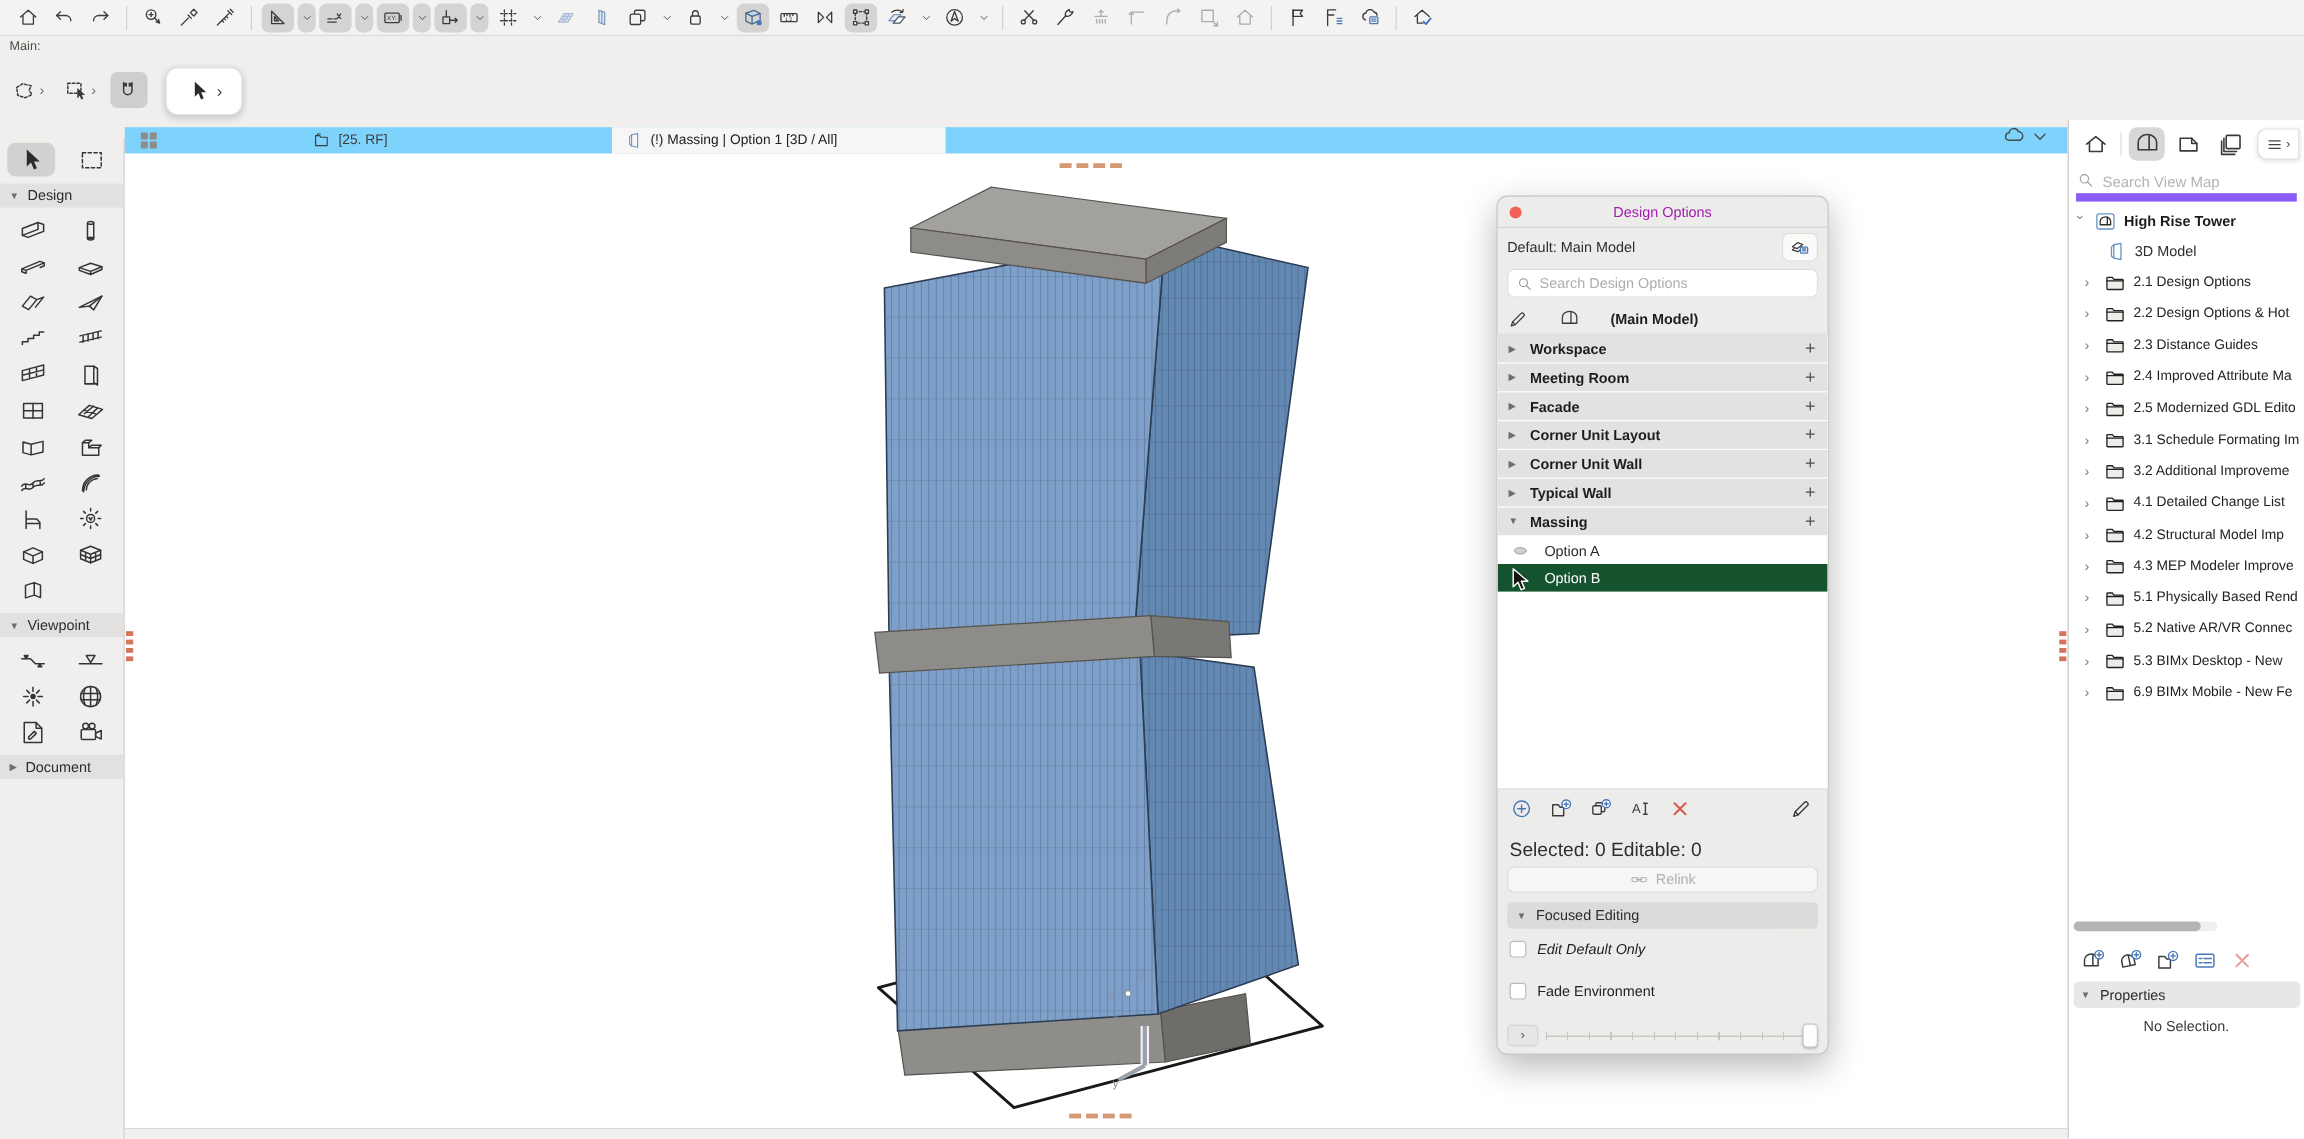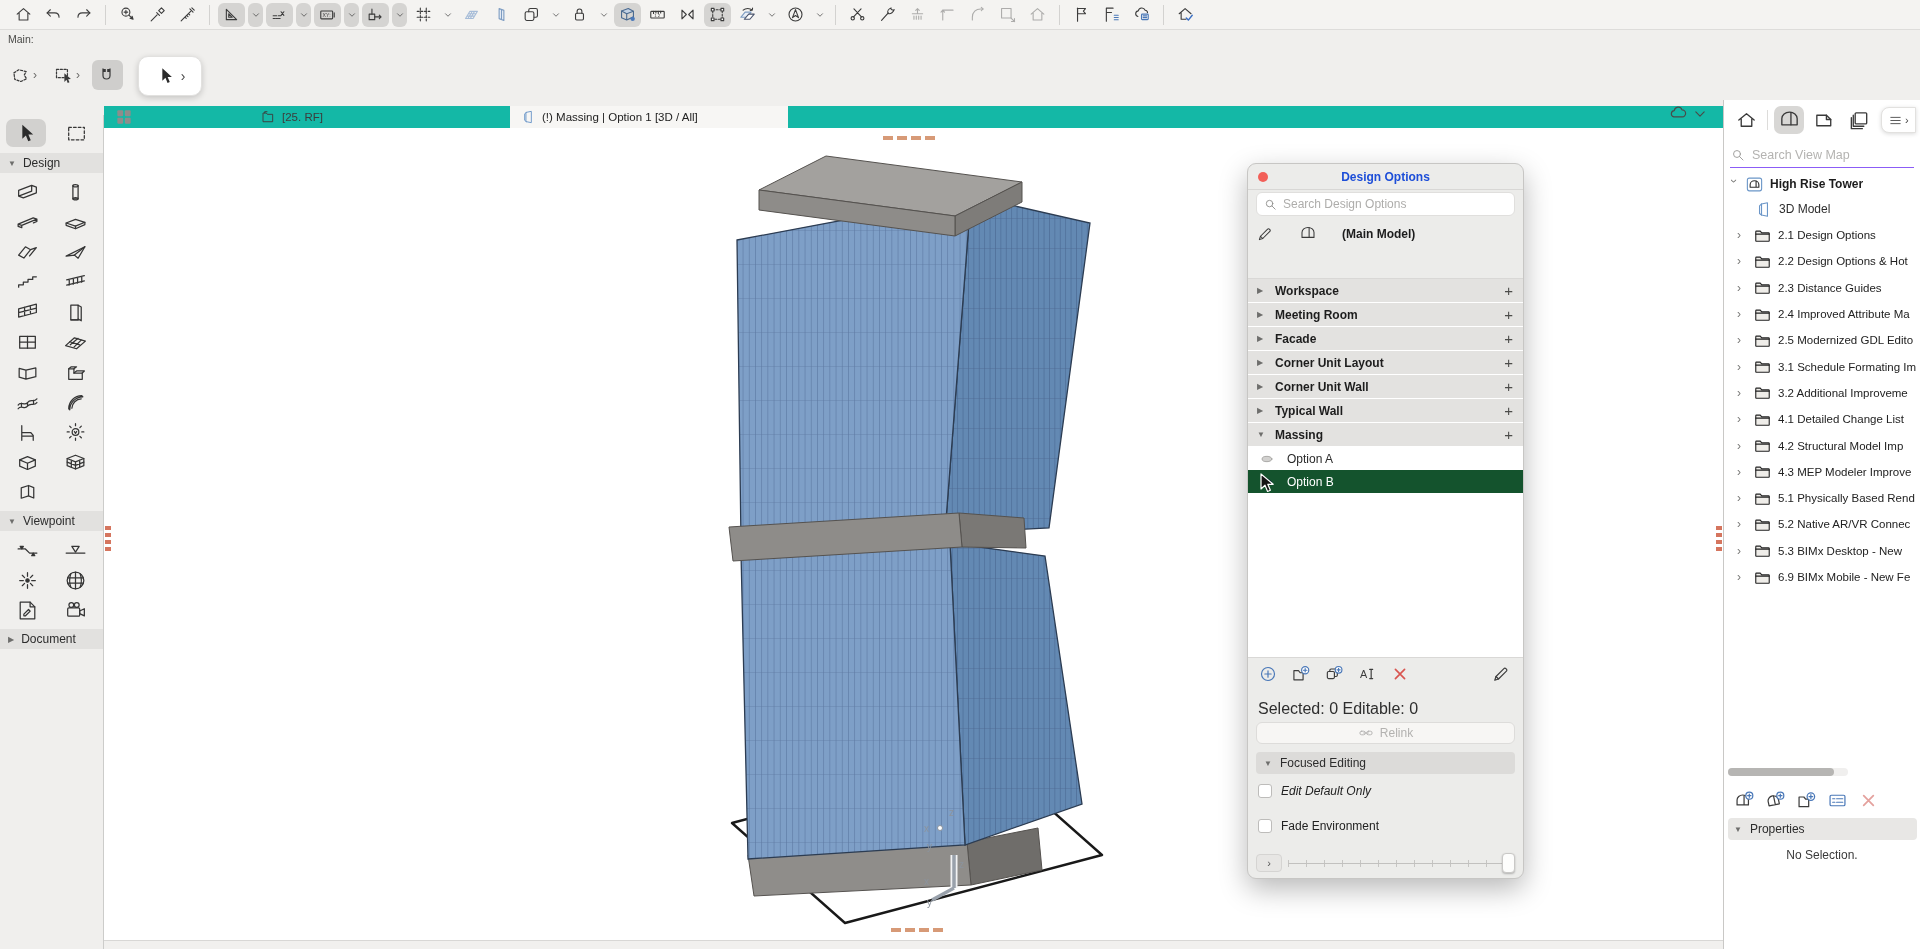--- a/index.html
+++ b/index.html
@@ -25,21 +25,21 @@
   .quickbar{ position:absolute; left:6px; top:58px; height:34px; display:flex; align-items:center; gap:8px; }
   .qb-btn{ height:30px; display:flex; align-items:center; padding:0 4px; border-radius:6px; color:#3a3a3a; }
   .qb-btn.active{ background:#cfcecc; }
   .qb-btn [data-icon]{ width:21px; height:21px; }
   .qb-chev{ font-size:12px; color:#6c6c6a; margin-left:2px; }
   .tool-pill{ position:absolute; left:138px; top:56px; width:64px; height:40px; background:#fff; border:1px solid #e2e1df; border-radius:10px; box-shadow:0 2px 6px rgba(0,0,0,.18); display:flex; align-items:center; justify-content:center; gap:4px; z-index:5; }
   .tool-pill [data-icon]{ width:22px; height:22px; }
   .pill-chev{ font-size:14px; color:#444; }
 
   
-  .tabbar{ position:absolute; left:104px; top:106px; width:1619px; height:22px; background:#14b8a6; display:flex; align-items:stretch; }
+  .tabbar{ position:absolute; left:104px; top:106px; width:1619px; height:22px; background:#7dd3fc; display:flex; align-items:stretch; }
   .tab-grid-btn{ width:20px; height:20px; margin:1px 0 0 10px; }
   .tab{ display:flex; align-items:center; gap:6px; padding:0 10px; font-size:11.5px; color:#3c3c3c; overflow:hidden; white-space:nowrap; }
   .tab [data-icon]{ width:16px; height:16px; }
   .tab.t1{ margin-left:116px; width:210px; }
   .tab.t2{ margin-left:50px; width:278px; }
   .tab.active{ background:#f7f6f4; color:#222; }
   .cloud-menu{ position:absolute; left:1668px; top:104px; display:flex; align-items:center; gap:2px; color:#4a4a48; }
   .cloud-menu [data-icon]{ width:20px; height:20px; }
 
   
@@ -61,21 +61,21 @@
   .marker i{ display:block; background:#d79a77; }
   .marker.h i{ width:10px; height:4px; }
   .marker.v{ flex-direction:column; gap:3px; }
   .marker.v i{ width:6px; height:4px; background:#d5755e; }
   .axis-label{ font-size:10px; fill:#8b939d; font-family:"Liberation Sans",sans-serif; }
 
   .status-strip{ position:absolute; left:104px; top:940px; width:1619px; height:9px; background:#f1f0ee; border-top:1px solid #d8d7d5; }
 
   
   .palette{ position:absolute; left:1247px; top:163px; width:277px; height:716px; background:#ececea; border:1px solid #c7c6c4; border-radius:9px; box-shadow:0 10px 28px rgba(0,0,0,.28); z-index:20; font-size:12px; }
-  .pal-title{ position:relative; height:26px; display:flex; align-items:center; justify-content:center; border-bottom:1px solid #d8d7d5; font-weight:bold; font-size:12px; color:#1d4ed8; }
+  .pal-title{ position:relative; height:26px; display:flex; align-items:center; justify-content:center; border-bottom:1px solid #d8d7d5; font-weight:normal; font-size:12px; color:#a21caf; }
   .pal-close{ position:absolute; left:10px; top:8px; width:10px; height:10px; border-radius:50%; background:#f25f58; }
   .pal-default{ height:32px; display:flex; align-items:center; padding:0 8px; color:#2e2e2e; }
   .pal-mgr{ margin-left:auto; width:30px; height:24px; background:#fbfaf8; border:1px solid #dededc; border-radius:6px; display:flex; align-items:center; justify-content:center; color:#3c3c3c; }
   .pal-mgr[data-icon]{ padding:2px; }
   .pal-search{ margin:2px 8px 6px 8px; height:24px; background:#fff; border:1px solid #e0dfdd; border-radius:6px; display:flex; align-items:center; gap:5px; padding:0 6px; color:#8a8a88; }
   .pal-search [data-icon]{ width:15px; height:15px; }
   .pal-search input{ border:none; outline:none; flex:1; font-size:12px; font-family:inherit; background:transparent; color:#333; }
   .pal-search input::placeholder{ color:#aeadab; }
   .pal-main-row{ height:24px; display:flex; align-items:center; gap:25px; padding:0 8px; color:#3a3a3a; }
   .pal-main-row [data-icon]{ width:18px; height:18px; }
@@ -110,21 +110,21 @@
   
   .rpanel{ position:absolute; left:1723px; top:100px; width:197px; height:849px; background:#fff; border-left:1px solid #c9c8c6; font-size:12px; }
   .rp-icons{ height:40px; display:flex; align-items:center; gap:6px; padding:0 4px 0 8px; }
   .rp-tab{ width:30px; height:28px; display:flex; align-items:center; justify-content:center; border-radius:7px; color:#3a3a3a; }
   .rp-tab.active{ background:#d8d7d5; }
   .rp-tab [data-icon]{ width:23px; height:23px; }
   .rp-sep{ width:1px; height:20px; background:#dddcda; }
   .rp-menu{ margin-left:auto; width:36px; height:26px; background:#fff; border:1px solid #e2e1df; border-radius:8px 0 0 8px; box-shadow:0 1px 4px rgba(0,0,0,.15); display:flex; align-items:center; justify-content:center; gap:2px; color:#333; }
   .rp-menu [data-icon]{ width:15px; height:15px; }
   .rp-menu span{ font-size:11px; color:#444; }
-  .rp-search{ height:26px; margin:2px 6px 4px 6px; display:flex; align-items:center; gap:6px; color:#9c9b99; border-bottom:1px solid #8b5cf6; }
+  .rp-search{ height:26px; margin:2px 6px 4px 6px; display:flex; gap:6px; color:#9c9b99; border-bottom:7px solid #8b5cf6; }
   .rp-search [data-icon]{ width:16px; height:16px; }
   .rp-search input{ border:none; outline:none; flex:1; font-size:12.5px; font-family:inherit; color:#333; background:transparent; }
   .rp-search input::placeholder{ color:#b4b3b1; }
   .tree-row{ display:flex; align-items:center; gap:6px; height:24px; padding-left:5px; white-space:nowrap; overflow:hidden; }
   .tree-row [data-icon]{ width:19px; height:19px; }
   .tree-chev{ width:10px; font-size:12px; color:#7a7a78; flex:0 0 auto; }
   .tree-chev.down{ display:inline-block; transform:rotate(90deg); }
   .tree-root b{ font-size:12px; color:#1c1c1c; }
   .tree-model{ padding-left:30px; height:26px; }
   .tree-folder{ height:26.3px; padding-left:13px; font-size:11.5px; color:#222; }
@@ -976,20 +976,33 @@
     </div>
 </div>
 
 <div class="status-strip"></div>
 
 <div class="palette">
   <div class="pal-title">
     <span class="pal-close"></span>
     <span class="pal-title-text">Design Options</span>
   </div>
+  <div class="pal-default">
+    <span>Default: Main Model</span>
+    <span class="pal-mgr" data-icon="options-manager">
+        <svg viewBox="0 0 24 24">
+          <path d="M3.5 11.5 9.5 7l5.5 2-6 4.5z"></path>
+          <path d="M5.5 13.5 3.5 15l6 2 6-4.5-2-.7"></path>
+          <g stroke="#4a78b8">
+            <rect x="12.5" y="12" width="8" height="6.5" rx="1" fill="#fff"></rect>
+            <path d="M14.5 14h4M14.5 16.2h4"></path>
+          </g>
+        </svg>
+      </span>
+  </div>
   <div class="pal-search">
     <span data-icon="search">
         <svg viewBox="0 0 24 24">
           <circle cx="10.5" cy="10.5" r="5.2"></circle>
           <path d="M14.3 14.3 19.5 19.5"></path>
         </svg>
       </span>
     <input placeholder="Search Design Options" style="">
   </div>
   <div class="pal-main-row">

